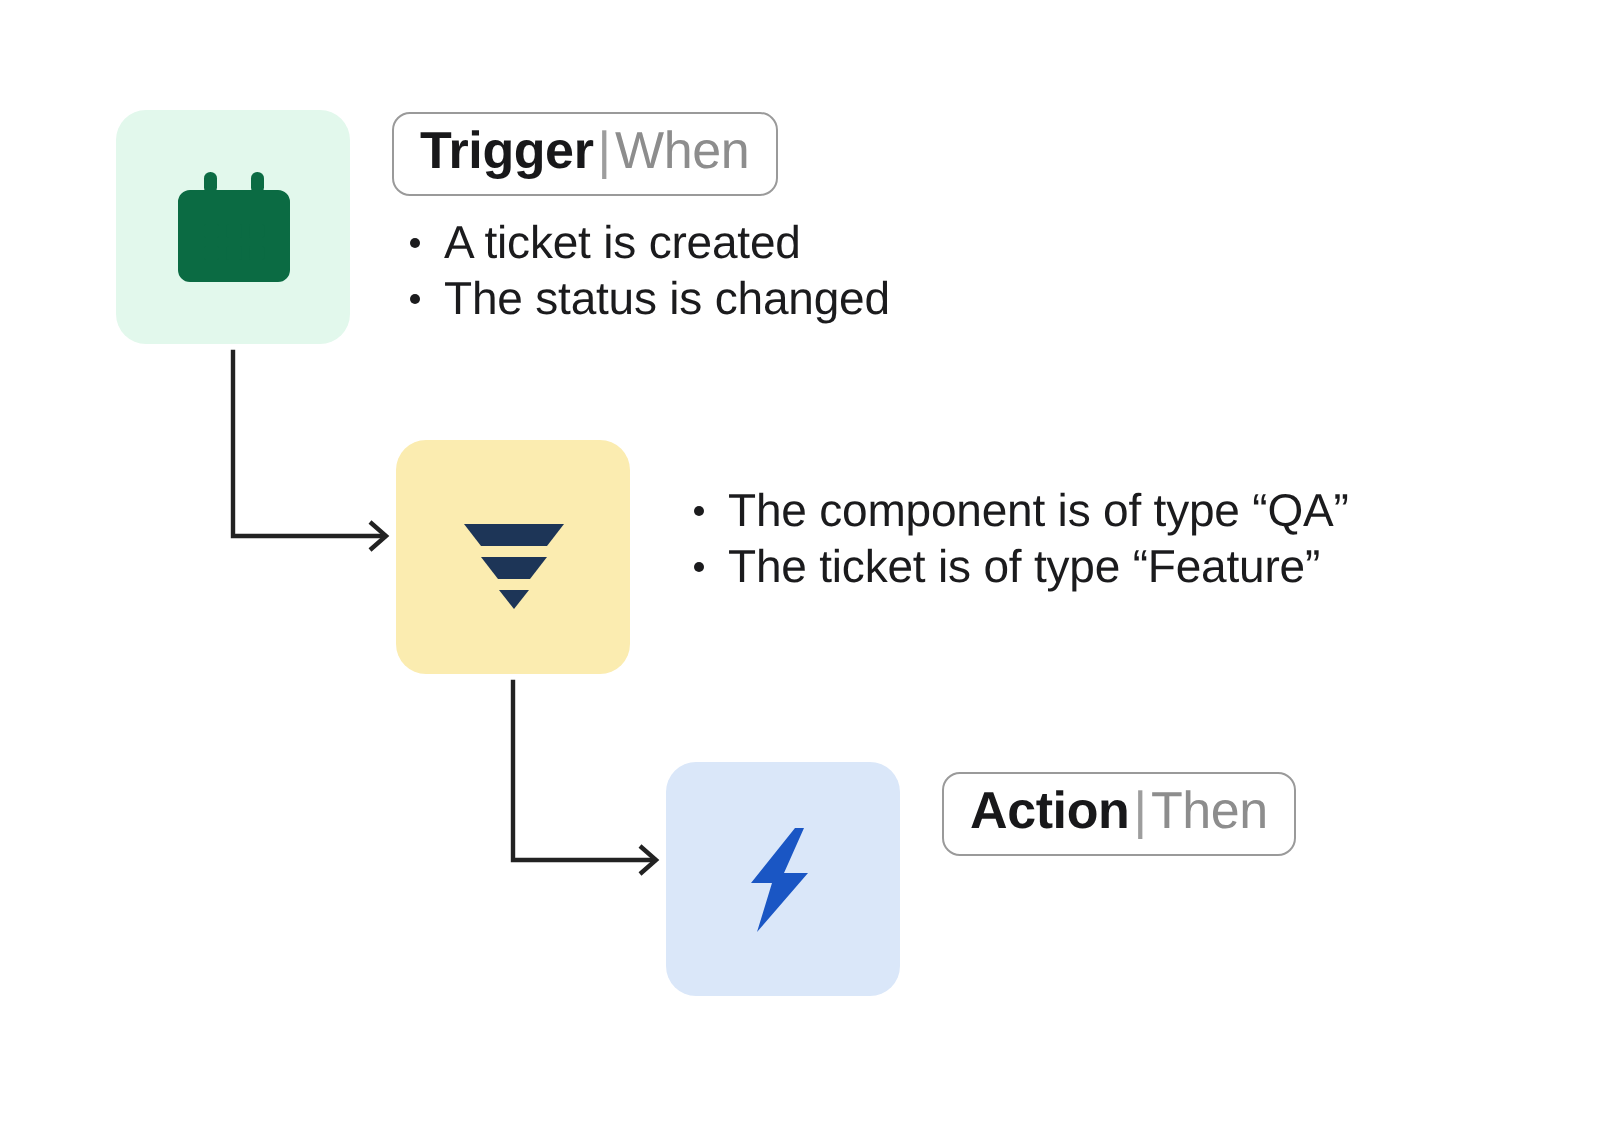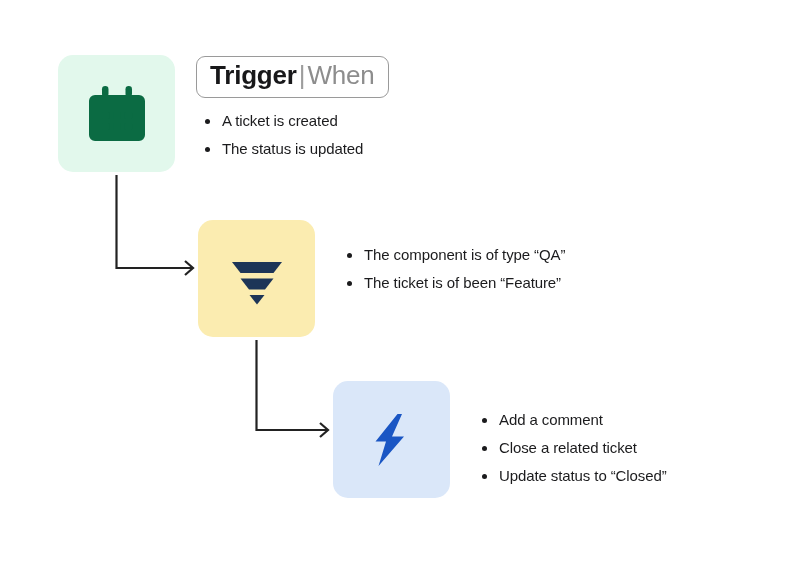--- a/index.html
+++ b/index.html
@@ -72,21 +72,21 @@
     letter-spacing: -0.2px;
   }
 
   ul.items {
     list-style: none;
     margin: 9px 0 0 0;
     padding: 0 0 0 26px;
   }
   ul.items li {
     position: relative;
-    font-size: 15px;
+    font-size: 23px;
     font-weight: 400;
     color: #1b1b1d;
     line-height: 28px;
     letter-spacing: -0.1px;
     white-space: nowrap;
   }
   ul.items li::before {
     content: "";
     position: absolute;
     left: -17px;
@@ -145,52 +145,50 @@
       </svg>
     </span>
   </div>
 
   <div class="block" id="block-trigger">
     <div class="badge">
       <span class="kind">Trigger</span><span class="sep">|</span><span class="word">When</span>
     </div>
     <ul class="items">
       <li>A ticket is created</li>
-      <li>The status is updated</li>
+      <li>The status is changed</li>
     </ul>
   </div>
 
   <div class="tile" id="tile-condition">
     <span>
       <svg width="58" height="58" viewBox="0 0 58 58" xmlns="http://www.w3.org/2000/svg">
         <g fill="#1D3557">
           <path d="M4,12 h50 l-8.5,11 h-33 z"></path>
           <path d="M12.5,28.5 h33 l-8.5,11 h-16 z"></path>
           <path d="M21.5,45 h15 l-7.5,9.5 z"></path>
         </g>
       </svg>
     </span>
   </div>
 
   <div class="block" id="block-condition">
     <ul class="items">
       <li>The component is of type “QA”</li>
-      <li>The ticket is of been “Feature”</li>
+      <li>The ticket is of type “Feature”</li>
     </ul>
   </div>
 
   <div class="tile" id="tile-action">
     <span>
       <svg width="58" height="58" viewBox="0 0 58 58" xmlns="http://www.w3.org/2000/svg">
         <path fill="#1A56C4" d="M34.5,3 L12.5,30.5 L23,30.5 L15.5,55 L41,25.5 L29,25.5 L39,3 z"></path>
       </svg>
     </span>
   </div>
 
   <div class="block" id="block-action">
-    <ul class="items">
-      <li>Add a comment</li>
-      <li>Close a related ticket</li>
-      <li>Update status to “Closed”</li>
-    </ul>
+    <div class="badge">
+      <span class="kind">Action</span><span class="sep">|</span><span class="word">Then</span>
+    </div>
   </div>
 
 </div>
 
 </body></html>

